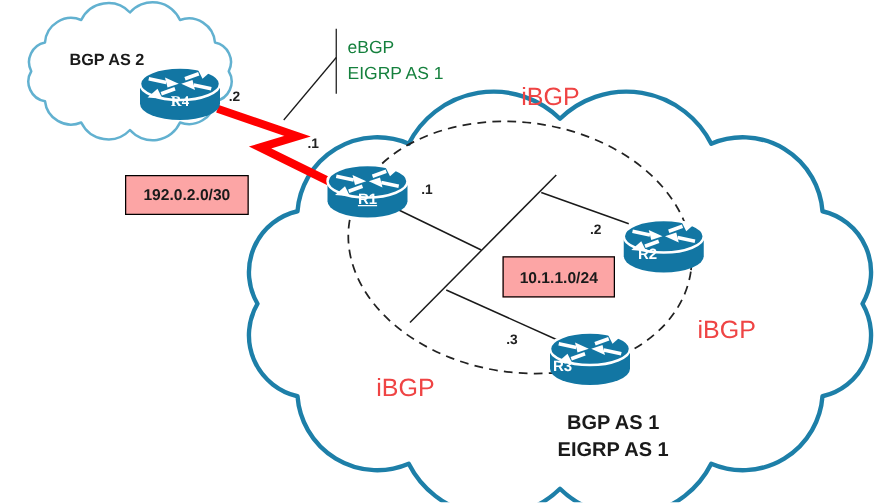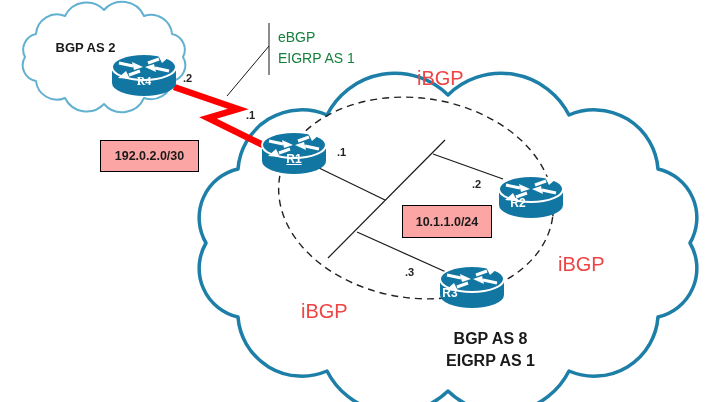--- a/index.html
+++ b/index.html
@@ -76,21 +76,21 @@
     <use href="#router-symbol" x="438" y="262" width="68" height="48" fill="#1276a3"></use>
   </svg>
 
   <div class="router-label" style="left:110px; top:74px;font-family:Liberation Serif, serif;">R4</div>
   <div class="router-label" style="left:260px; top:152px;text-decoration:underline;">R1</div>
   <div class="router-label" style="left:484px; top:196px;">R2</div>
   <div class="router-label" style="left:416px; top:286px;">R3</div>
 
   <div class="lbl cloud-label-small" style="left:38px; top:40px;">BGP AS 2</div>
   <div class="cloud-label-big">
-    <div>BGP AS 8</div>
+    <div>BGP AS 1</div>
     <div>EIGRP AS 1</div>
   </div>
 
   <div class="lbl callout-text" style="left:278px; top:29px;">eBGP</div>
   <div class="lbl callout-text" style="left:278px; top:50px;">EIGRP AS 1</div>
 
   <div class="lbl ibgp" style="left:417px; top:67px;">iBGP</div>
   <div class="lbl ibgp" style="left:558px; top:253px;">iBGP</div>
   <div class="lbl ibgp" style="left:301px; top:300px;">iBGP</div>
 

